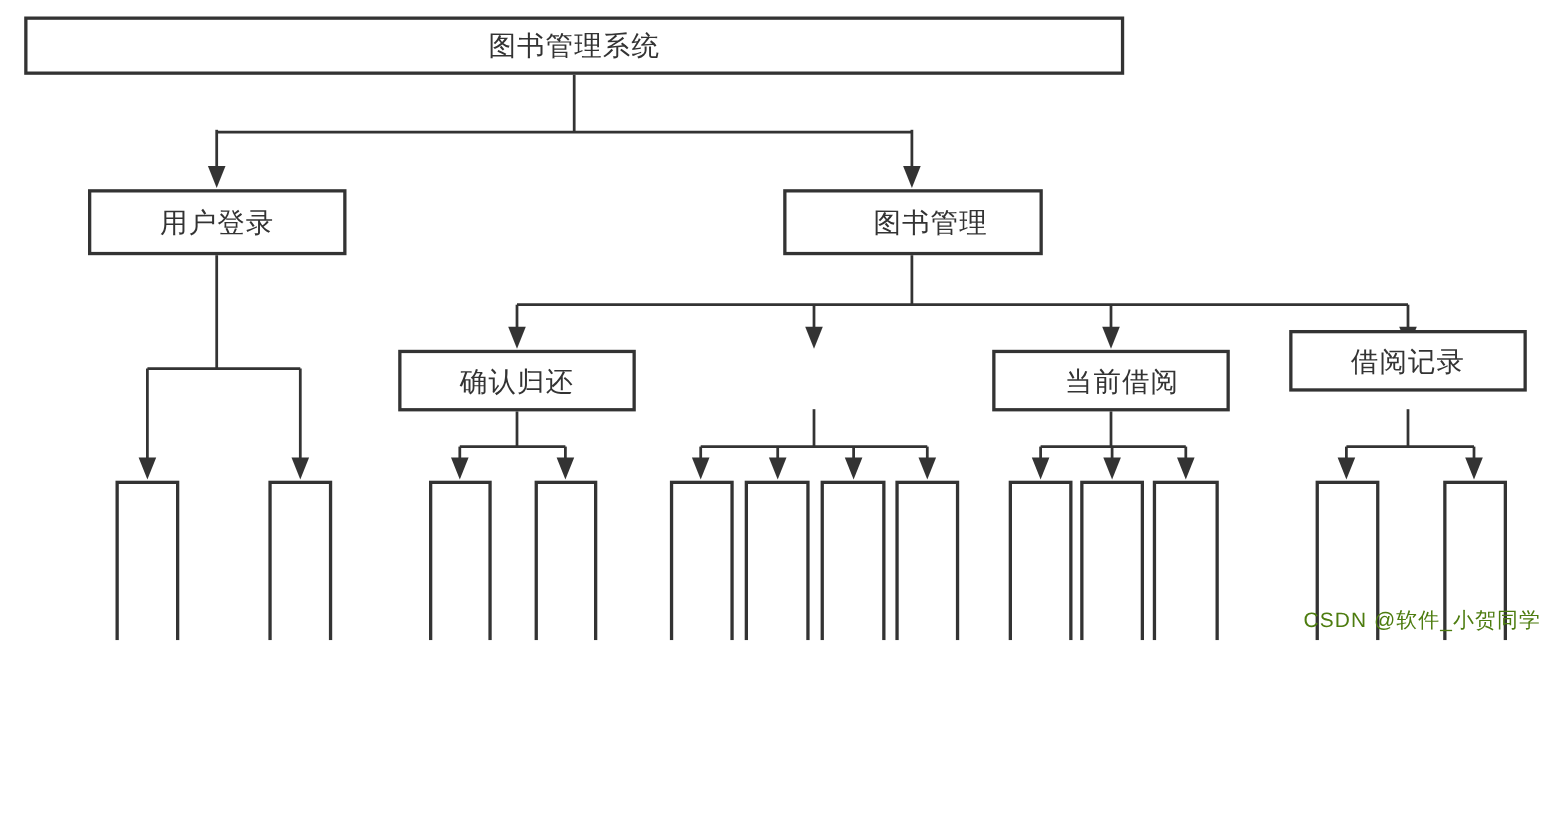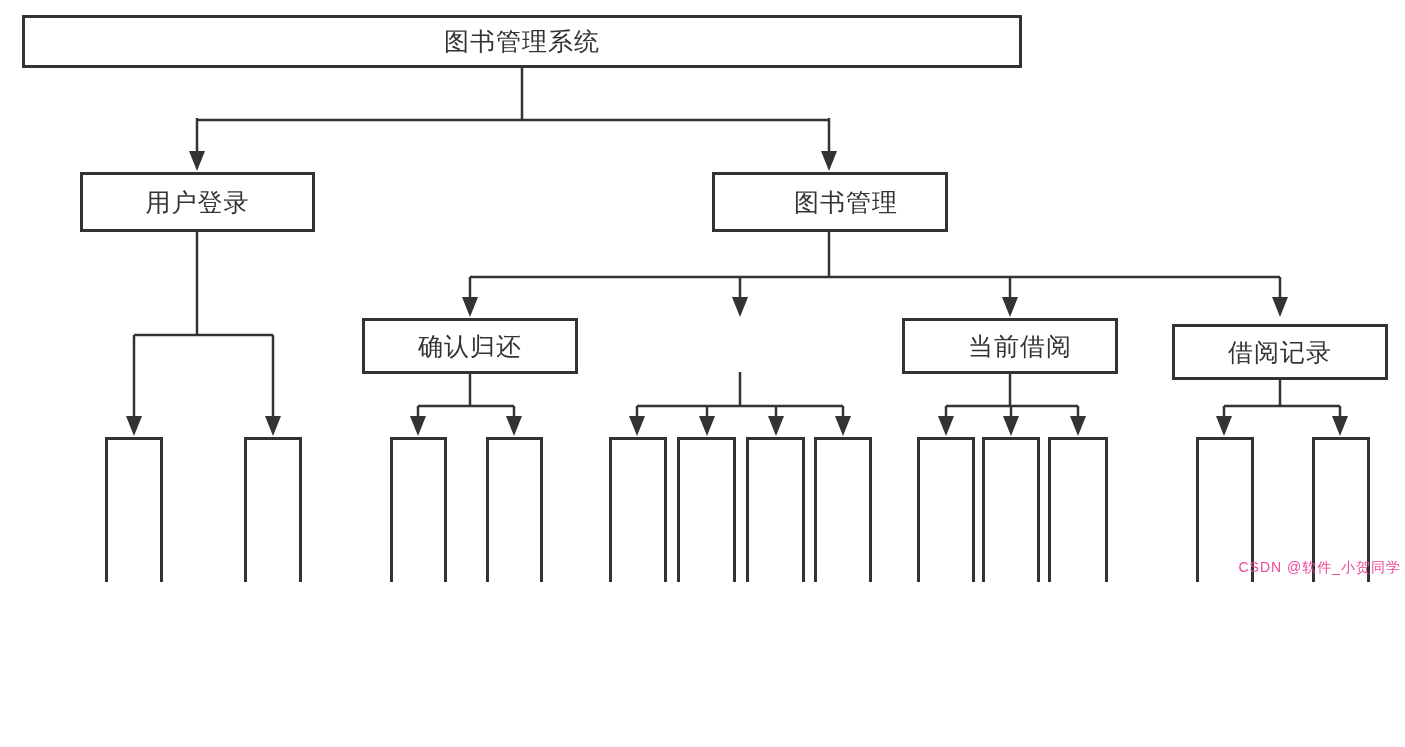--- a/index.html
+++ b/index.html
@@ -35,41 +35,41 @@
     font-size: 27px;
     letter-spacing: 3px;
     line-height: 1;
   }
   .root  { left: 22px;  top: 15px;  width: 1000px; height: 53px; }
   .lv2-a { left: 80px;  top: 172px; width: 235px;  height: 60px; }
   .lv2-b { left: 712px; top: 172px; width: 236px;  height: 60px; padding-left: 32px; }
   .lv3-a { left: 362px;  top: 318px; width: 216px; height: 56px; }
   .lv3-b { left: 632px;  top: 318px; width: 216px; height: 56px; }
   .lv3-c { left: 902px;  top: 318px; width: 216px; height: 56px; padding-left: 20px; }
-  .lv3-d { left: 1172px; top: 324px; width: 216px; height: 56px; }
+  .lv3-d { left: 1172px; top: 300px; width: 216px; height: 56px; }
   .vbox { top: 437px; height: 300px; width: 58px; }
   .lf1  { left: 105px; }
   .lf2  { left: 244px; }
   .lf3  { left: 390px;  width: 57px; }
   .lf4  { left: 486px;  width: 57px; }
   .lf5  { left: 609px; }
   .lf6  { left: 677px;  width: 59px; }
   .lf7  { left: 746px;  width: 59px; }
   .lf8  { left: 814px; }
   .lf9  { left: 917px; }
   .lf10 { left: 982px; }
   .lf11 { left: 1048px; width: 60px; }
   .lf12 { left: 1196px; }
   .lf13 { left: 1312px; }
   #watermark {
     position: absolute;
     right: 4px;
     bottom: 5px;
-    font-size: 14px;
-    color: #ec4899;
+    font-size: 19px;
+    color: #4d7c0f;
     letter-spacing: 1px;
     white-space: nowrap;
   }
   .stroke { stroke: #333333; stroke-width: 2.5; fill: none; }
   .arrow  { fill: #333333; stroke: none; }
 </style>
 </head>
 <body>
 
 <div id="stage">

